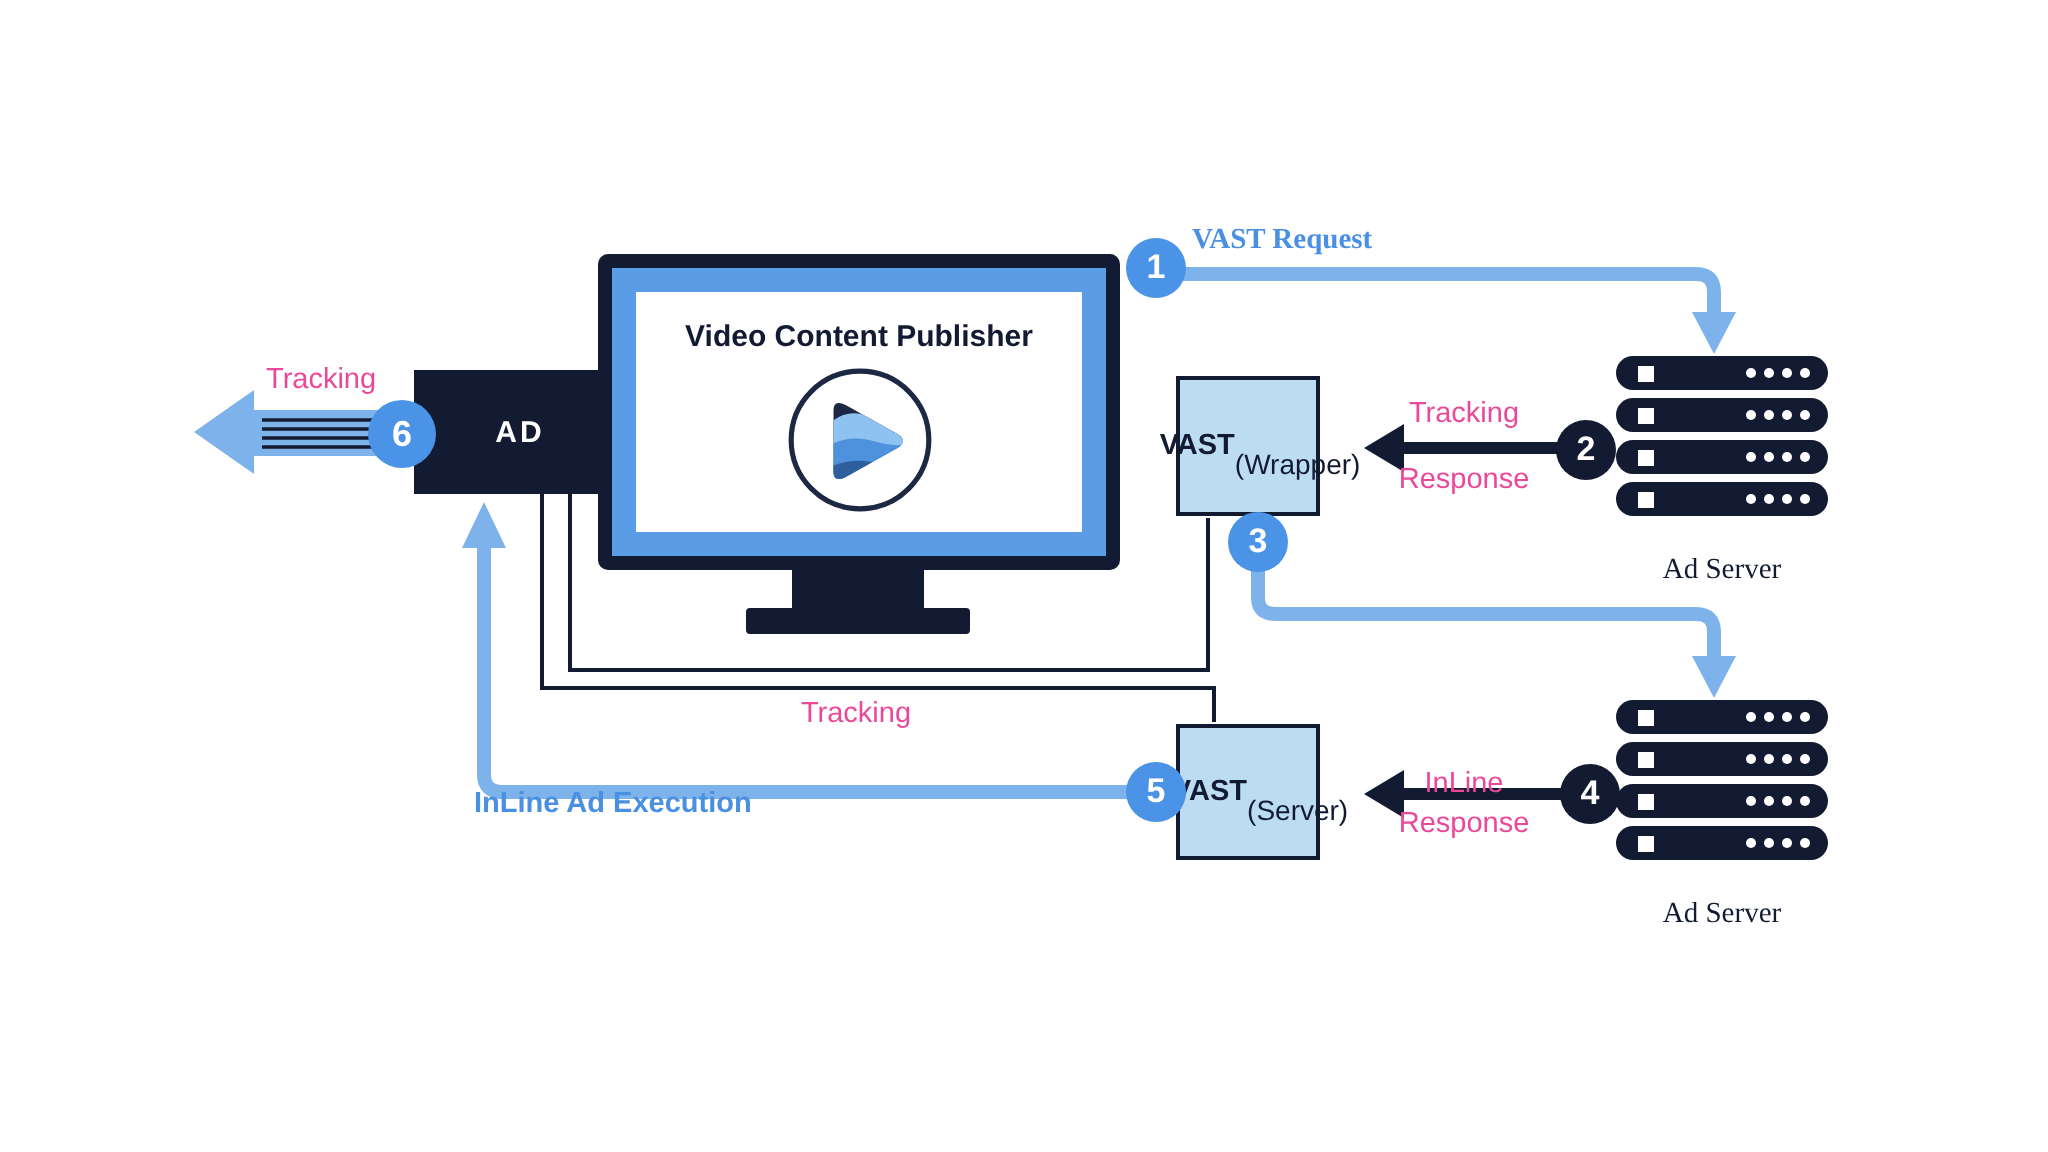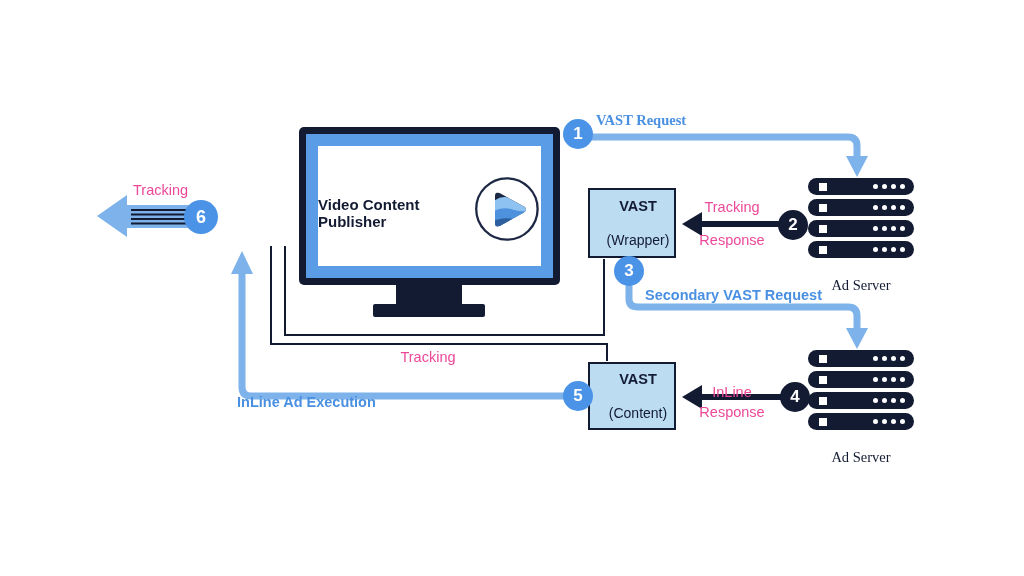--- a/index.html
+++ b/index.html
@@ -7,34 +7,34 @@
           font-family:"Liberation Sans",sans-serif;overflow:hidden;}
 
   
   .wires{position:absolute;left:0;top:0;z-index:1;}
 
   
   .monitor{position:absolute;left:299px;top:127px;width:261px;height:158px;
            background:#131b33;border-radius:5px;z-index:4;}
   .monitor-blue{position:absolute;inset:7px;background:#5b9ce6;}
   .monitor-screen{position:absolute;inset:12px;background:#fff;display:flex;
-                  flex-direction:row;align-items:center;}
+                  flex-direction:column;align-items:center;}
   .monitor-title{margin-top:14px;font-size:15px;font-weight:bold;color:#131b33;}
   .logo{margin-top:5px;}
   .stand-neck{position:absolute;left:396px;top:284px;width:66px;height:21px;background:#131b33;z-index:3;}
   .stand-base{position:absolute;left:373px;top:304px;width:112px;height:13px;background:#131b33;border-radius:2px;z-index:3;}
 
   
   .ad-box{position:absolute;left:207px;top:185px;width:106px;height:62px;background:#131b33;
           z-index:2;display:flex;align-items:center;justify-content:center;
           color:#fff;font-weight:bold;font-size:15px;letter-spacing:1.5px;}
 
   
-  .vast-box{position:absolute;left:588px;width:88px;background:#bcdcf2;border:2.5px solid #131b33;
-            z-index:2;display:flex;flex-direction:column;align-items:center;justify-content:center;
+  .vast-box{position:absolute;left:588px;width:72px;background:#bcdcf2;border:2.5px solid #131b33;
+            z-index:2;display:flex;flex-direction:row;align-items:center;justify-content:center;
             color:#131b33;box-sizing:border-box;padding-left:12px;}
   .vast-box .l1{font-weight:bold;font-size:14.5px;}
   .vast-box .l2{font-size:14px;margin-top:18px;text-align:right;}
   .vast-wrapper{top:188px;height:70px;}
   .vast-inline{top:362px;height:68px;}
 
   
   .server-stack{position:absolute;left:808px;width:106px;z-index:2;}
   .server-stack.top{top:178px;} .server-stack.bottom{top:350px;}
   .server-bar{width:106px;height:17px;background:#131b33;border-radius:9px;margin-bottom:4px;
@@ -93,20 +93,23 @@
       <path d="M782 397 L702 397" stroke="#131b33" stroke-width="6"></path>
       <polygon points="702,385 702,409 682,397" fill="#131b33"></polygon>
     </g>
 
     <g>
       <polygon points="97,216 127,195 127,205 207,205 207,228 127,228 127,237" fill="#7db2ea"></polygon>
       <path d="M131 210 L206 210 M131 214.5 L206 214.5 M131 219 L206 219 M131 223.5 L206 223.5" stroke="#131b33" stroke-width="1.8"></path>
     </g>
   </svg>
 
+  <div class="ad-box">
+    <span>AD</span>
+  </div>
 
   <div class="monitor">
     <div class="monitor-blue">
       <div class="monitor-screen">
         <div class="monitor-title">Video Content Publisher</div>
         <svg class="logo" width="76" height="76" viewBox="0 0 74 74">
           <circle cx="37" cy="37" r="33.5" fill="#fff" stroke="#1d2844" stroke-width="2.5"></circle>
           <defs>
               <clipPath id="playclip">
             <path d="M24 23 Q24 17 30 20 L55 34 Q61 37.5 55 41 L30 55 Q24 58 24 52 Z"></path>
@@ -124,21 +127,21 @@
   </div>
   <div class="stand-neck"></div>
   <div class="stand-base"></div>
 
   <div class="vast-box vast-wrapper">
     <div class="l1">VAST</div>
     <div class="l2">(Wrapper)</div>
   </div>
   <div class="vast-box vast-inline">
     <div class="l1">VAST</div>
-    <div class="l2">(Content)</div>
+    <div class="l2">(Server)</div>
   </div>
 
   <div class="server-stack top">
     <div class="server-bar">
         <span class="server-square"></span>
         <span class="server-dots">
           <i></i>
           <i></i>
           <i></i>
           <i></i>
@@ -230,19 +233,18 @@
       <span>5</span>
     </div>
   <div class="step blue big" style="left:184px;top:200px;">
       <span>6</span>
     </div>
 
   <div class="lbl" style="left:133px;top:182px;">Tracking</div>
   <div class="lbl blue" style="left:596px;top:112px;font-family:Liberation Serif, serif;">VAST Request</div>
   <div class="lbl ctr" style="left:696px;top:199px;width:72px;">Tracking</div>
   <div class="lbl ctr" style="left:696px;top:232px;width:72px;">Response</div>
-  <div class="lbl blue" style="left:645px;top:287px;">Secondary VAST Request</div>
   <div class="lbl ctr" style="left:388px;top:349px;width:80px;">Tracking</div>
   <div class="lbl ctr" style="left:696px;top:384px;width:72px;">InLine</div>
   <div class="lbl ctr" style="left:696px;top:404px;width:72px;">Response</div>
   <div class="lbl blue" style="left:237px;top:394px;">InLine Ad Execution</div>
 
 </div>
 
 </body></html>

